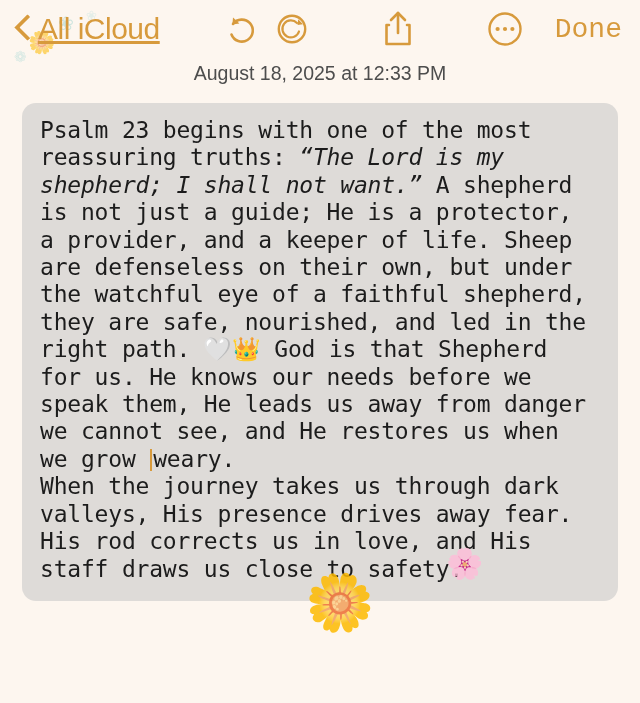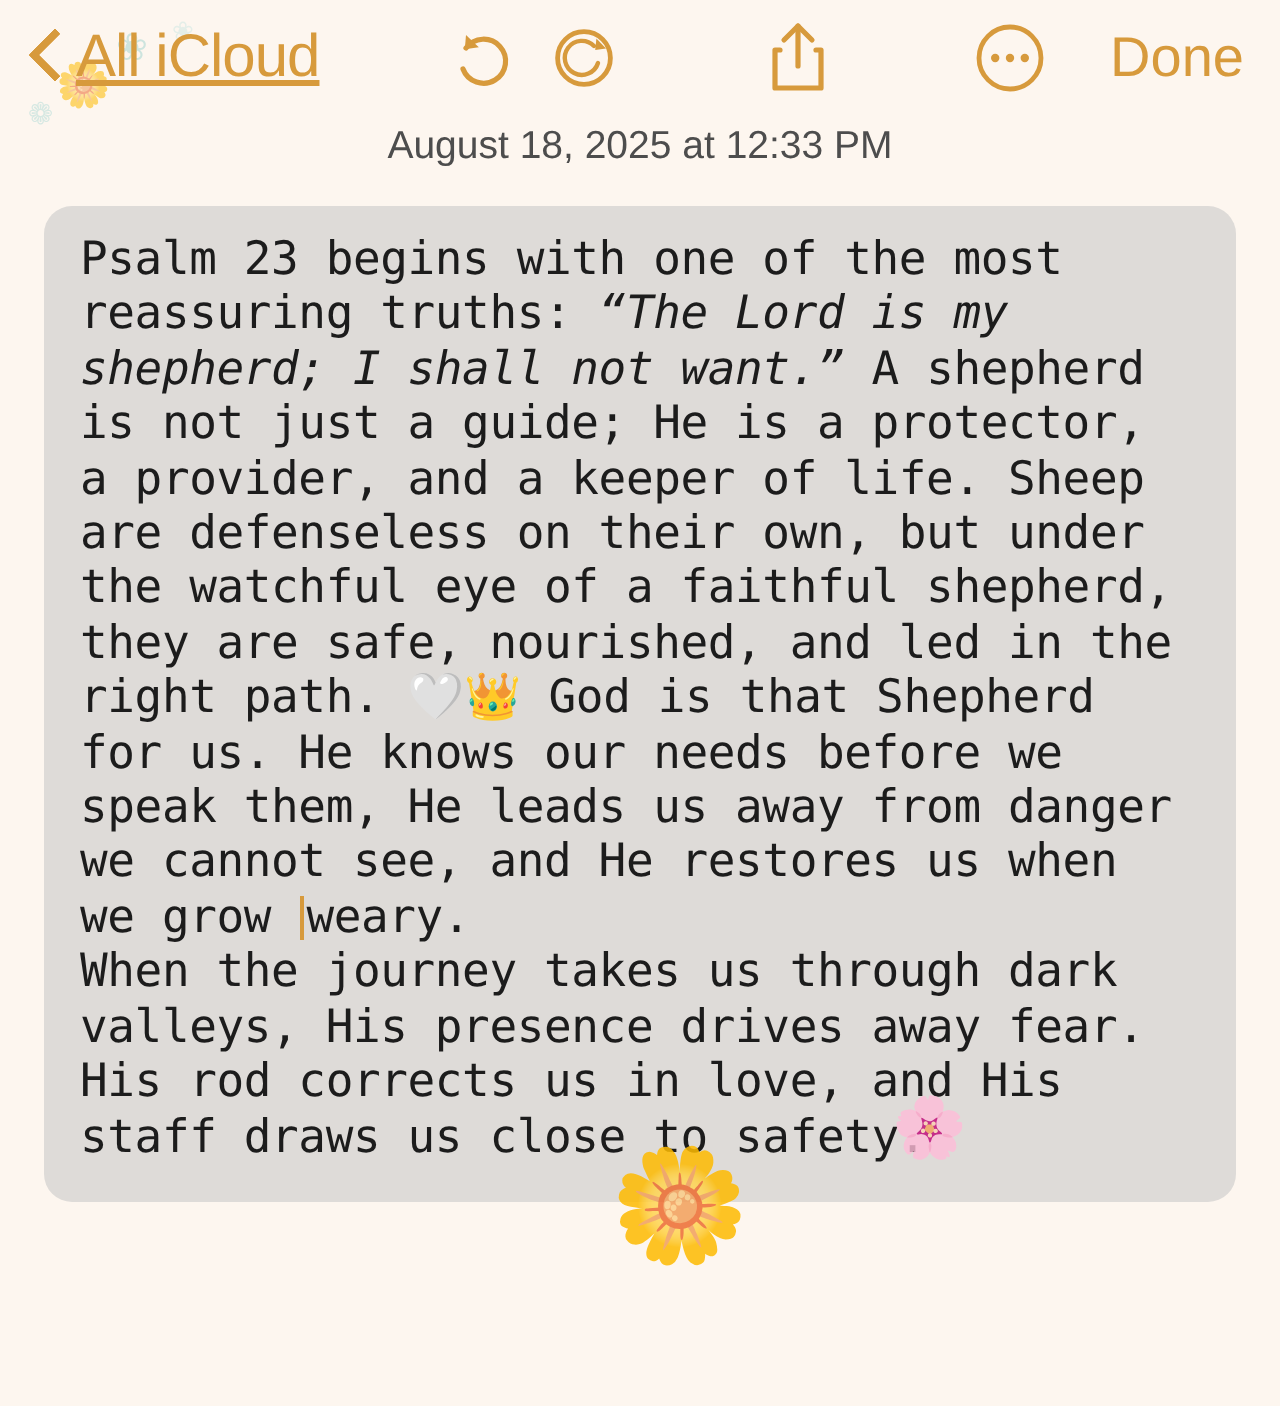--- a/index.html
+++ b/index.html
@@ -66,21 +66,21 @@
     justify-content: center;
     flex: 0 0 auto;
   }
   .tb-btn svg { display: block; }
 
   .done-btn {
     font-size: 28px;
     color: #d79a3c;
     margin-left: 24px;
     flex: 0 0 auto;
-    font-family: Liberation Sans, sans-serif;
+    font-family: Liberation Mono, monospace;
   }
 
   
   .date-line {
     text-align: center;
     color: #4d4d4d;
     font-size: 19.5px;
     margin-top: 4px;
     font-family: "Liberation Sans", sans-serif;
   }

